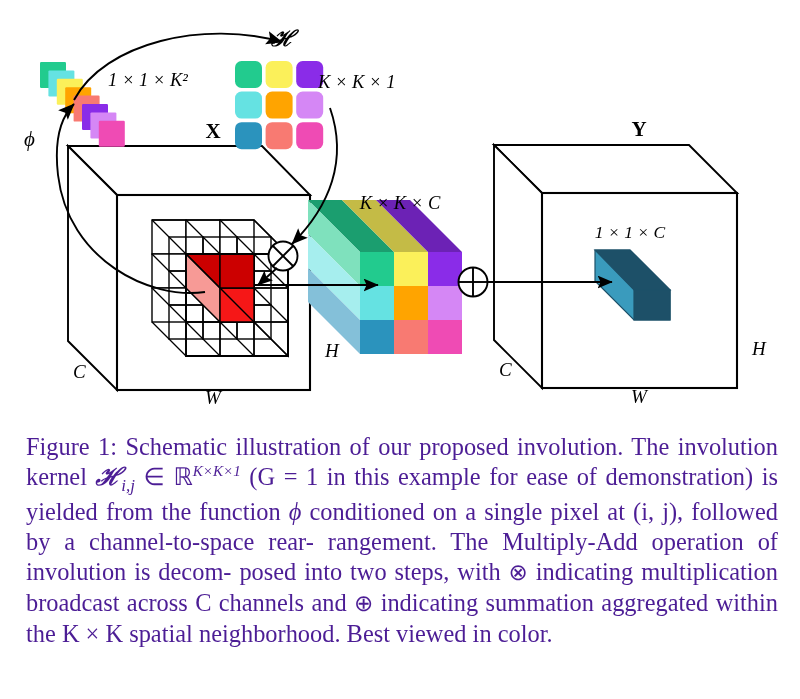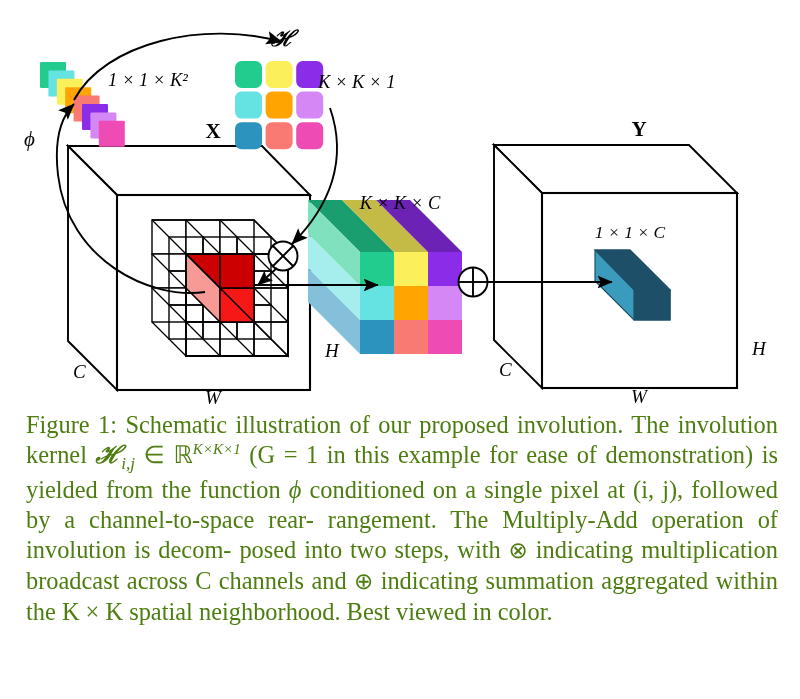--- a/index.html
+++ b/index.html
@@ -1,21 +1,21 @@
 <!DOCTYPE html>
 <html><head>
 <meta charset="utf-8">
 <style>
   html,body{margin:0;padding:0;background:#ffffff;}
   body{width:800px;height:699px;font-family:"Liberation Serif",serif;color:#000;}
   #fig{position:relative;width:800px;height:699px;overflow:hidden;background:#fff;}
   #diagram{position:absolute;left:0;top:0;width:800px;height:410px;}
-  .cap{position:absolute;left:26px;top:410px;width:752px;
+  .cap{position:absolute;left:26px;top:432px;width:752px;
        font-family:"Liberation Serif",serif;font-size:24.4px;line-height:1.245;
-       text-align:justify;text-align-last:left;color:#4d7c0f;}
+       text-align:justify;text-align-last:left;color:#4c1d95;}
   .cap i{font-family:"Liberation Serif",serif;font-style:italic;}
   .cap .bm{font-weight:bold;font-style:italic;}
   .cap .op{font-size:23px;}
   sup.ex{font-size:0.62em;vertical-align:super;font-style:italic;}
   .lbl{font-family:"Liberation Serif",serif;}
 </style>
 </head>
 <body>
 
 <div id="fig">

